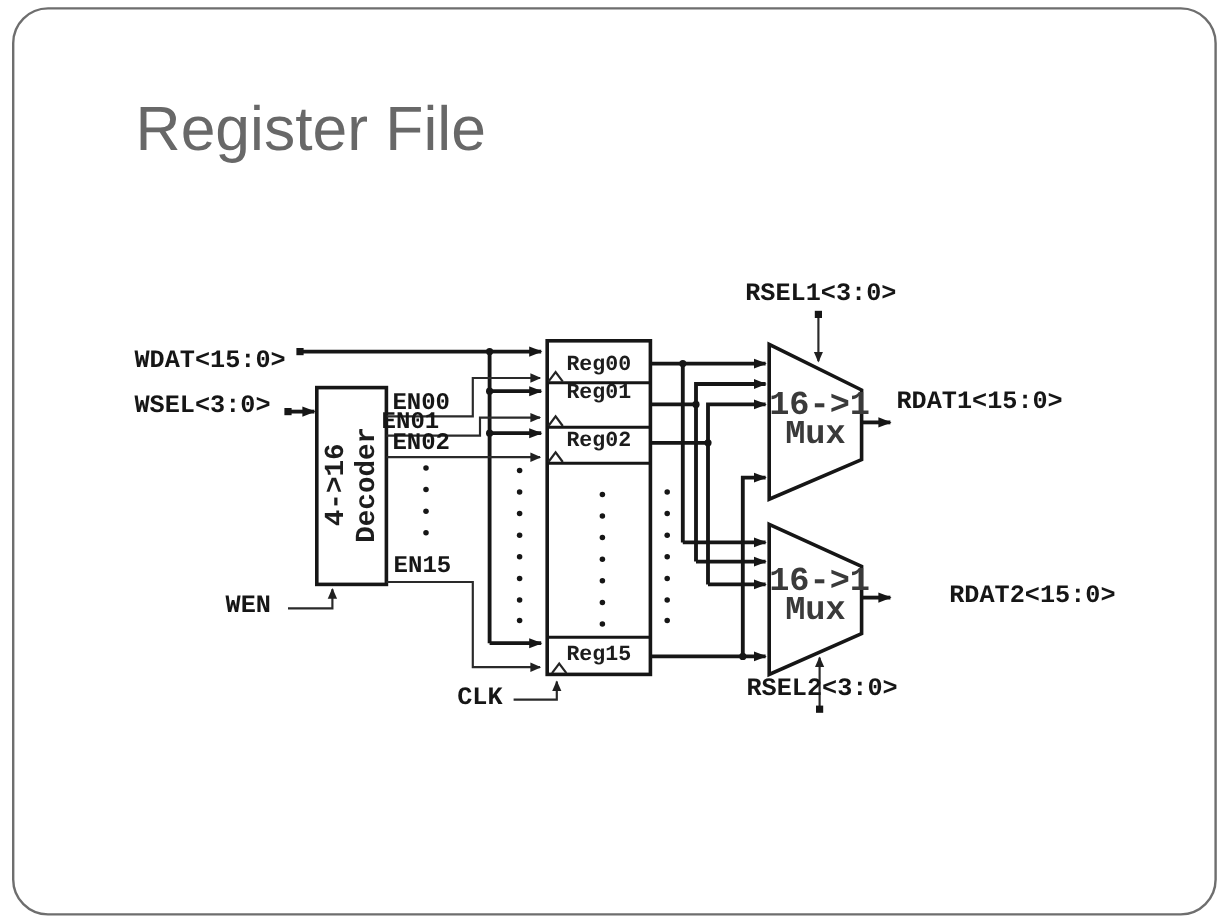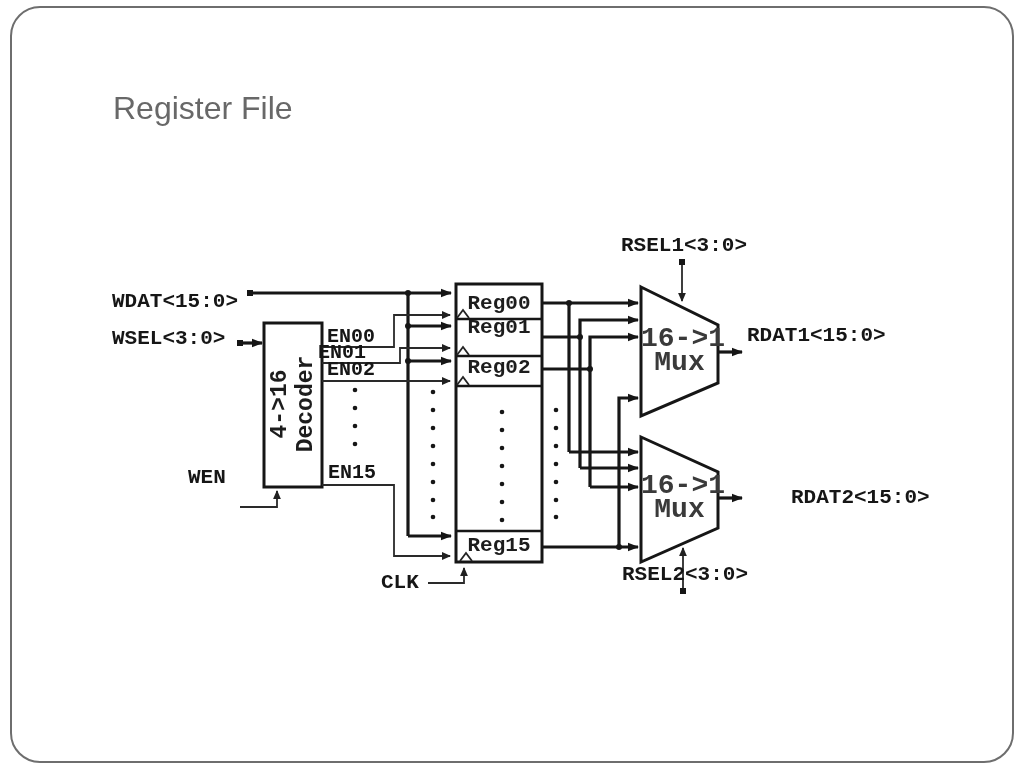--- a/index.html
+++ b/index.html
@@ -3,33 +3,33 @@
 <meta charset="utf-8">
 <style>
   html,body{margin:0;padding:0;background:#ffffff;width:1024px;height:768px;overflow:hidden;}
   .slide{
     position:absolute;left:10px;top:6px;width:1000px;height:753px;
     background:#ffffff;border:2px solid #6e6e6e;border-radius:30px;
   }
   .title{
     position:absolute;left:113px;top:84px;margin:0;
     font-family:"Liberation Sans",sans-serif;font-weight:400;
-    font-size:32px;line-height:48px;color:#686868;letter-spacing:0px;
+    font-size:52px;line-height:48px;color:#686868;letter-spacing:0px;
   }
   .diagram{position:absolute;left:0;top:0;width:1024px;height:768px;}
   .diagram svg{position:absolute;left:0;top:0;}
   .lbl{
     position:absolute;font-family:"Liberation Mono","DejaVu Sans Mono",monospace;
     font-weight:bold;font-size:21px;line-height:20px;color:#161616;white-space:nowrap;text-align:right;
   }
   .lbl.en{line-height:16px;font-size:20px;}
   .reg{
     position:absolute;left:456px;width:86px;text-align:center;
     font-family:"Liberation Mono","DejaVu Sans Mono",monospace;
-    font-weight:bold;font-size:21px;line-height:20px;color:#1d1d1d;
+    font-weight:bold;font-size:18px;line-height:20px;color:#1d1d1d;
   }
   .muxlbl{
     position:absolute;left:641px;width:77px;text-align:center;
     font-family:"Liberation Mono","DejaVu Sans Mono",monospace;
     font-weight:bold;font-size:28px;line-height:24px;color:#3a3a3a;white-space:nowrap;
   }
   .muxlbl span{display:block;}
   .decoderlbl{
     position:absolute;left:293px;top:404px;transform:translate(-50%,-50%) rotate(-90deg);
     font-family:"Liberation Mono","DejaVu Sans Mono",monospace;
@@ -168,21 +168,21 @@
       <circle cx="556" cy="446" r="2.3"></circle>
         <circle cx="556" cy="464" r="2.3"></circle>
       <circle cx="556" cy="482" r="2.3"></circle>
         <circle cx="556" cy="500" r="2.3"></circle>
       <circle cx="556" cy="517" r="2.3"></circle>
     </g>
   </svg>
 
   <div class="lbl" style="left:112px;top:292px">WDAT&lt;15:0&gt;</div>
   <div class="lbl" style="left:112px;top:329px">WSEL&lt;3:0&gt;</div>
-  <div class="lbl" style="left:188px;top:468px">WEN</div>
+  <div class="lbl" style="left:188px;top:496px">WEN</div>
   <div class="lbl" style="left:381px;top:573px">CLK</div>
 
   <div class="lbl en" style="left:327px;top:329px">EN00</div>
   <div class="lbl en" style="left:318px;top:345px">EN01</div>
   <div class="lbl en" style="left:327px;top:362px">EN02</div>
   <div class="lbl en" style="left:328px;top:465px">EN15</div>
 
   <div class="reg" style="top:294px">Reg00</div>
   <div class="reg" style="top:318px">Reg01</div>
   <div class="reg" style="top:358px">Reg02</div>

